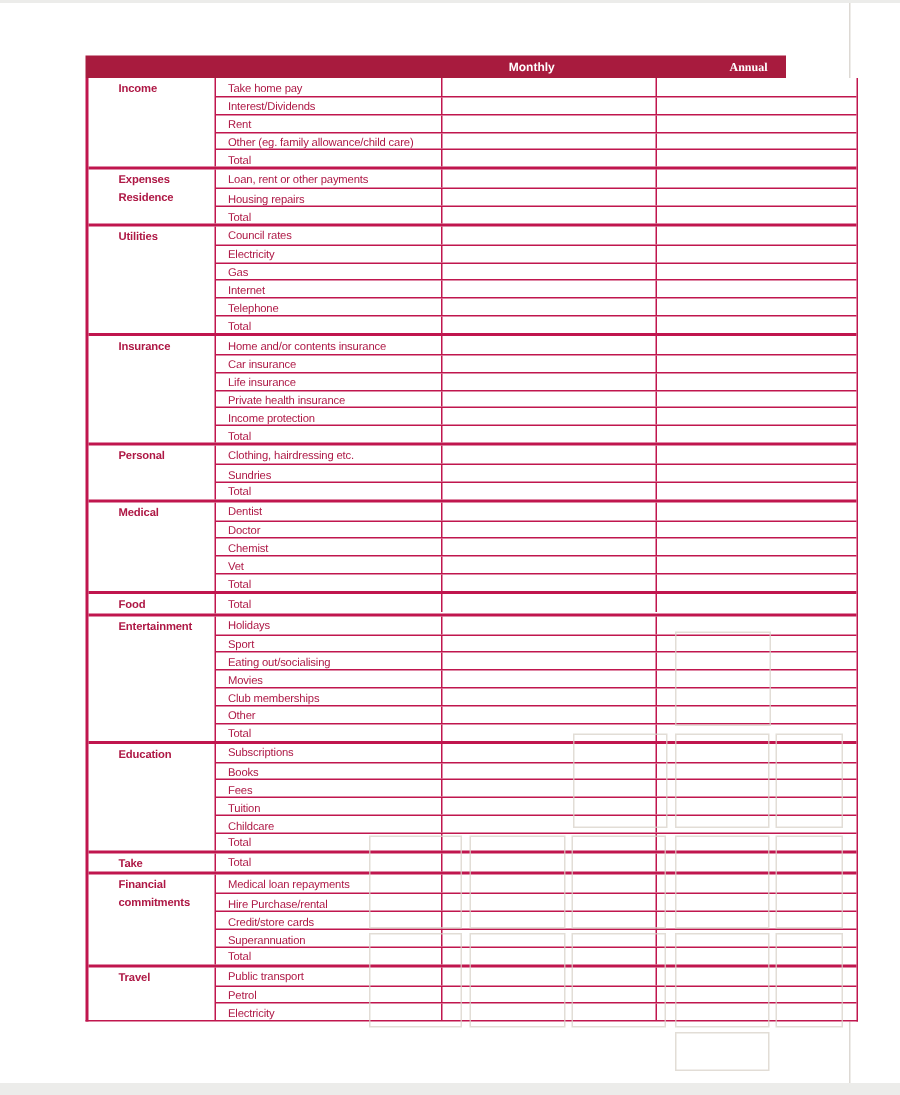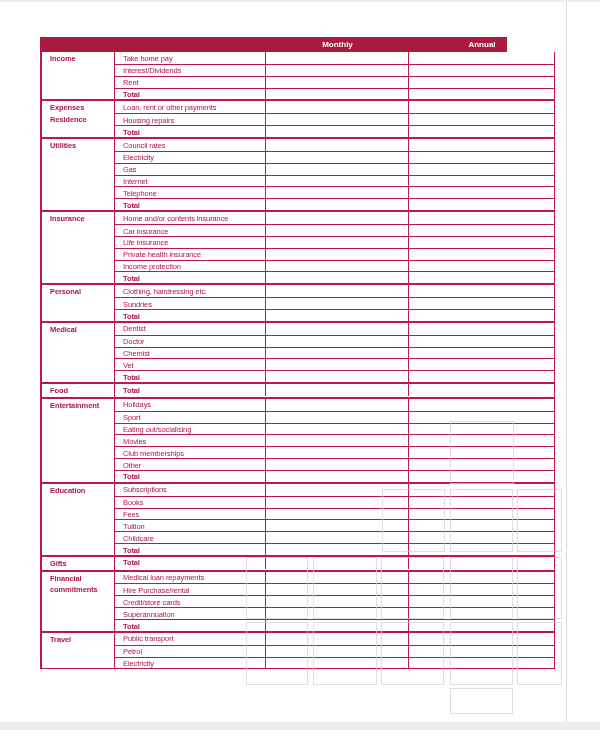--- a/index.html
+++ b/index.html
@@ -14,44 +14,44 @@
     position: absolute; left: 0; top: 0;
     width: 600px; height: 730px;
   }
   
   .edge-top    { position:absolute; left:0; top:0; width:600px; height:2px; background:#ececea; }
   .edge-bottom { position:absolute; left:0; top:722px; width:600px; height:8px; background:#e9e9e8; }
   .edge-right  { position:absolute; left:566px; top:2px; width:1px; height:720px; background:#ddd9d4; }
 
   
   #table-wrap {
-    position: absolute; left: 40px; top: 37px; width: 467px;
+    position: absolute; left: 57px; top: 37px; width: 467px;
     z-index: 1;
   }
   #thead {
     position: relative; height: 15px;
     background: var(--accent, #A81B3E);
   }
   .h-label {
     position: absolute; top: 0; height: 15px; line-height: 15px;
     color: #ffffff; font-weight: bold; font-size: 8px;
     text-align: center; letter-spacing: 0;
   }
   .h-monthly { left: 226px; width: 143px; }
-  .h-annual  { left: 369px; width: 146px; }
+  .h-annual  { left: 369px; width: 146px; font-family: Liberation Serif, serif; }
 
   #tbody {
     border-left: 2px solid var(--line, #C0164E);
     border-right: 1.5px solid var(--line, #C0164E);
     border-bottom: 1.5px solid var(--line, #C0164E);
     box-sizing: border-box;
     width: 515px;
     background: #ffffff;
   }
-  .section { display: flex; }
+  .section { display: flex; padding-left: 12px; }
   .section + .section { border-top: 2px solid var(--line, #C0164E); }
   .cat {
     width: 73px; box-sizing: border-box;
     border-right: 1px solid var(--line, #C0164E);
     color: var(--text, #AE1845);
     font-weight: bold; font-size: 7.5px; line-height: 11.6px;
     padding: 1px 2px 0 8px;
     letter-spacing: -0.1px;
   }
   .rows { flex: 1; display: flex; flex-direction: column; }
@@ -61,21 +61,21 @@
   .row + .row { border-top: 1px solid var(--line, #C0164E); }
   .item {
     width: 151px; box-sizing: border-box;
     border-right: 1px solid var(--line, #C0164E);
     color: var(--text, #AE1845);
     font-size: 7.5px; line-height: 11px;
     padding-left: 8px; padding-top: 0.5px;
     white-space: nowrap; overflow: hidden;
     letter-spacing: -0.1px;
   }
-  .row.total .item { font-weight: bold; }
+  .row.total .item { font-weight: normal; }
   .val { box-sizing: border-box; }
   .val.monthly { width: 143px; border-right: 1px solid var(--line, #C0164E); }
   .val.annual  { flex: 1; }
 
   
   .wbox {
     position: absolute; box-sizing: border-box;
     border: 1px solid var(--wline, #D8D2C8);
     opacity: 0.75;
     z-index: 2; pointer-events: none;
@@ -105,20 +105,25 @@
             <div class="row">
               <div class="item">Interest/Dividends</div>
               <div class="val monthly"></div>
               <div class="val annual"></div>
             </div>
             <div class="row">
               <div class="item">Rent</div>
               <div class="val monthly"></div>
               <div class="val annual"></div>
             </div>
+            <div class="row">
+              <div class="item">Other (eg. family allowance/child care)</div>
+              <div class="val monthly"></div>
+              <div class="val annual"></div>
+            </div>
             <div class="row total">
               <div class="item">Total</div>
               <div class="val monthly"></div>
               <div class="val annual"></div>
             </div>
           </div>
         </div>
         <div class="section">
           <div class="cat">Expenses Residence</div>
           <div class="rows">
@@ -338,21 +343,21 @@
               <div class="val annual"></div>
             </div>
             <div class="row total">
               <div class="item">Total</div>
               <div class="val monthly"></div>
               <div class="val annual"></div>
             </div>
           </div>
         </div>
         <div class="section">
-          <div class="cat">Gifts</div>
+          <div class="cat">Take</div>
           <div class="rows">
             <div class="row total">
               <div class="item">Total</div>
               <div class="val monthly"></div>
               <div class="val annual"></div>
             </div>
           </div>
         </div>
         <div class="section">
           <div class="cat">Financial commitments</div>

